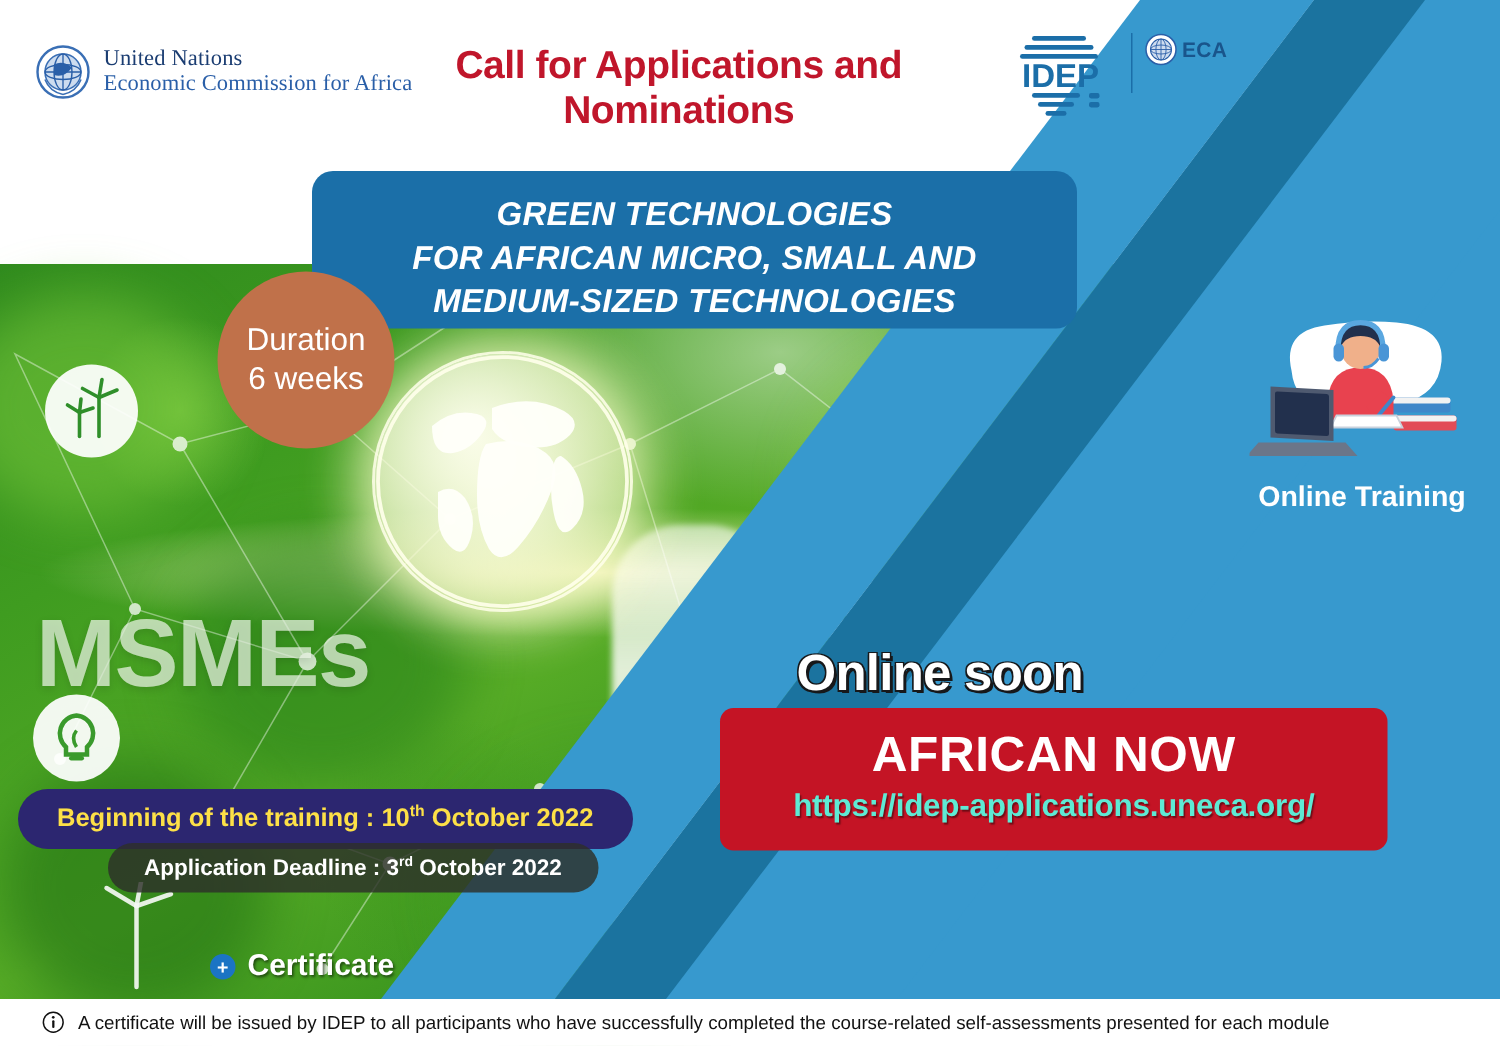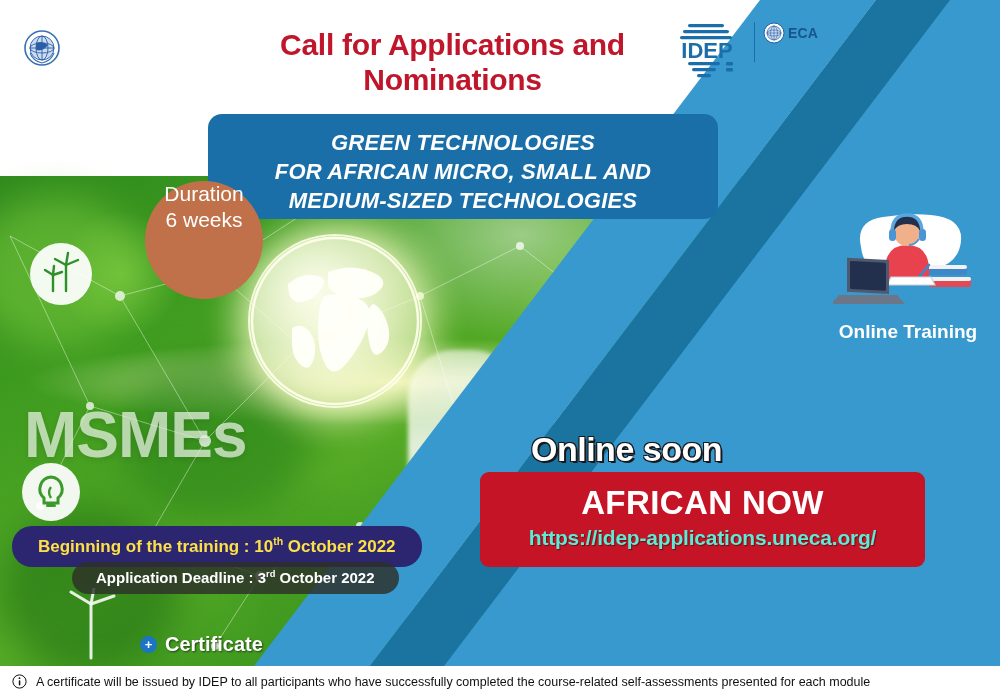--- a/index.html
+++ b/index.html
@@ -63,41 +63,41 @@
 
   
   .uneca-logo{position:absolute;left:24px;top:30px;display:flex;align-items:center;gap:9px;}
   .un-emblem{width:36px;height:36px;}
   .uneca-text{line-height:1.12;}
   .uneca-text .l1{font-family:"Liberation Serif", serif;font-size:15px;color:#1b3d72;font-weight:400;letter-spacing:.1px;}
   .uneca-text .l2{font-family:"Liberation Serif", serif;font-size:15px;color:#2a5fa8;font-weight:400;letter-spacing:.1px;}
 
   .call-title{
     position:absolute;left:280px;top:28px;width:345px;text-align:center;
-    font-size:30px;font-weight:bold;color:#C0162B;line-height:1.16;letter-spacing:-.3px;
+    font-size:26px;font-weight:bold;color:#C0162B;line-height:1.16;letter-spacing:-.3px;
   }
 
   .idep-logo{position:absolute;left:668px;top:22px;display:flex;align-items:flex-start;gap:8px;}
   .idep-mark{width:78px;height:56px;}
   .idep-div{width:1px;height:40px;background:#1b6ea8;}
   .idep-eca{display:flex;align-items:center;gap:3px;}
   .idep-eca .un-emblem-sm{width:22px;height:22px;}
   .idep-eca .eca-label{font-size:14px;font-weight:bold;color:#19558c;letter-spacing:.2px;}
 
   
   .course-banner{
     position:absolute;left:208px;top:114px;width:474px;padding:14px 18px 4px;
     background:#1b6fa8;border-radius:14px;text-align:center;
     font-size:22px;font-weight:bold;font-style:italic;color:#ffffff;line-height:1.32;letter-spacing:.2px;
   }
 
   
   .duration{
     position:absolute;left:145px;top:181px;width:118px;height:118px;border-radius:50%;
-    background:#C0714A;color:#fff;display:flex;flex-direction:column;align-items:center;
+    background:#C0714A;color:#fff;display:flex;flex-direction:column;align-items:center;justify-content:center;
     font-size:21px;line-height:1.25;font-weight:normal;
   }
 
   
   .eco-icon{position:absolute;border-radius:50%;background:rgba(255,255,255,.93);display:flex;align-items:center;justify-content:center;}
   .eco-wind{left:30px;top:243px;width:62px;height:62px;}
   .eco-leaf{left:562px;top:247px;width:62px;height:62px;}
   .eco-bulb{left:22px;top:463px;width:58px;height:58px;}
   .tree-icon{position:absolute;left:535px;top:380px;width:72px;height:76px;}
   .windmill-small{position:absolute;left:62px;top:588px;width:58px;height:72px;opacity:.95;}
@@ -143,21 +143,21 @@
   }
 
   
   .online-block{position:absolute;left:828px;top:205px;width:160px;text-align:center;}
   .online-illus{width:150px;height:104px;margin:0 auto;display:block;}
   .online-label{margin-top:12px;font-size:19px;font-weight:bold;color:#ffffff;}
 
   
   .footer{
     position:absolute;left:0;top:666px;width:1000px;height:31px;background:#fff;
-    display:flex;align-items:center;gap:9px;padding-left:12px;box-sizing:border-box;
+    display:flex;align-items:center;gap:9px;padding-left:28px;box-sizing:border-box;
   }
   .info-icon{width:15px;height:15px;flex:none;}
   .footer-text{font-size:12.5px;color:#111111;white-space:nowrap;}
 </style>
 </head>
 <body>
 
 <div class="poster">
 
   <div class="bg-white"></div>
@@ -284,20 +284,24 @@
         <ellipse cx="18" cy="18" rx="12" ry="5"></ellipse>
         <ellipse cx="18" cy="18" rx="6" ry="12"></ellipse>
         <path d="M6 18 L30 18 M18 6 L18 30"></path>
       </g>
       <path d="M12 13 q6 -3 12 2 q-5 7 -12 5 z" fill="#2a5fa8"></path>
       <g stroke="#3a6fb5" stroke-width="1.1" fill="none">
         <path d="M18 33 q-9 -2 -12 -10"></path>
           <path d="M18 33 q9 -2 12 -10"></path>
       </g>
     </svg>
+    <div class="uneca-text">
+      <div class="l1">United Nations</div>
+      <div class="l2">Economic Commission for Africa</div>
+    </div>
   </div>
 
   <div class="call-title">Call for Applications and Nominations</div>
 
   <div class="idep-logo">
     <svg class="idep-mark" viewBox="0 0 78 56">
       <g fill="#1b6ea8">
         <rect x="20" y="2" width="36" height="3.2" rx="1.6"></rect>
         <rect x="15" y="8" width="46" height="3.2" rx="1.6"></rect>
         <rect x="12" y="14" width="52" height="3.2" rx="1.6"></rect>

